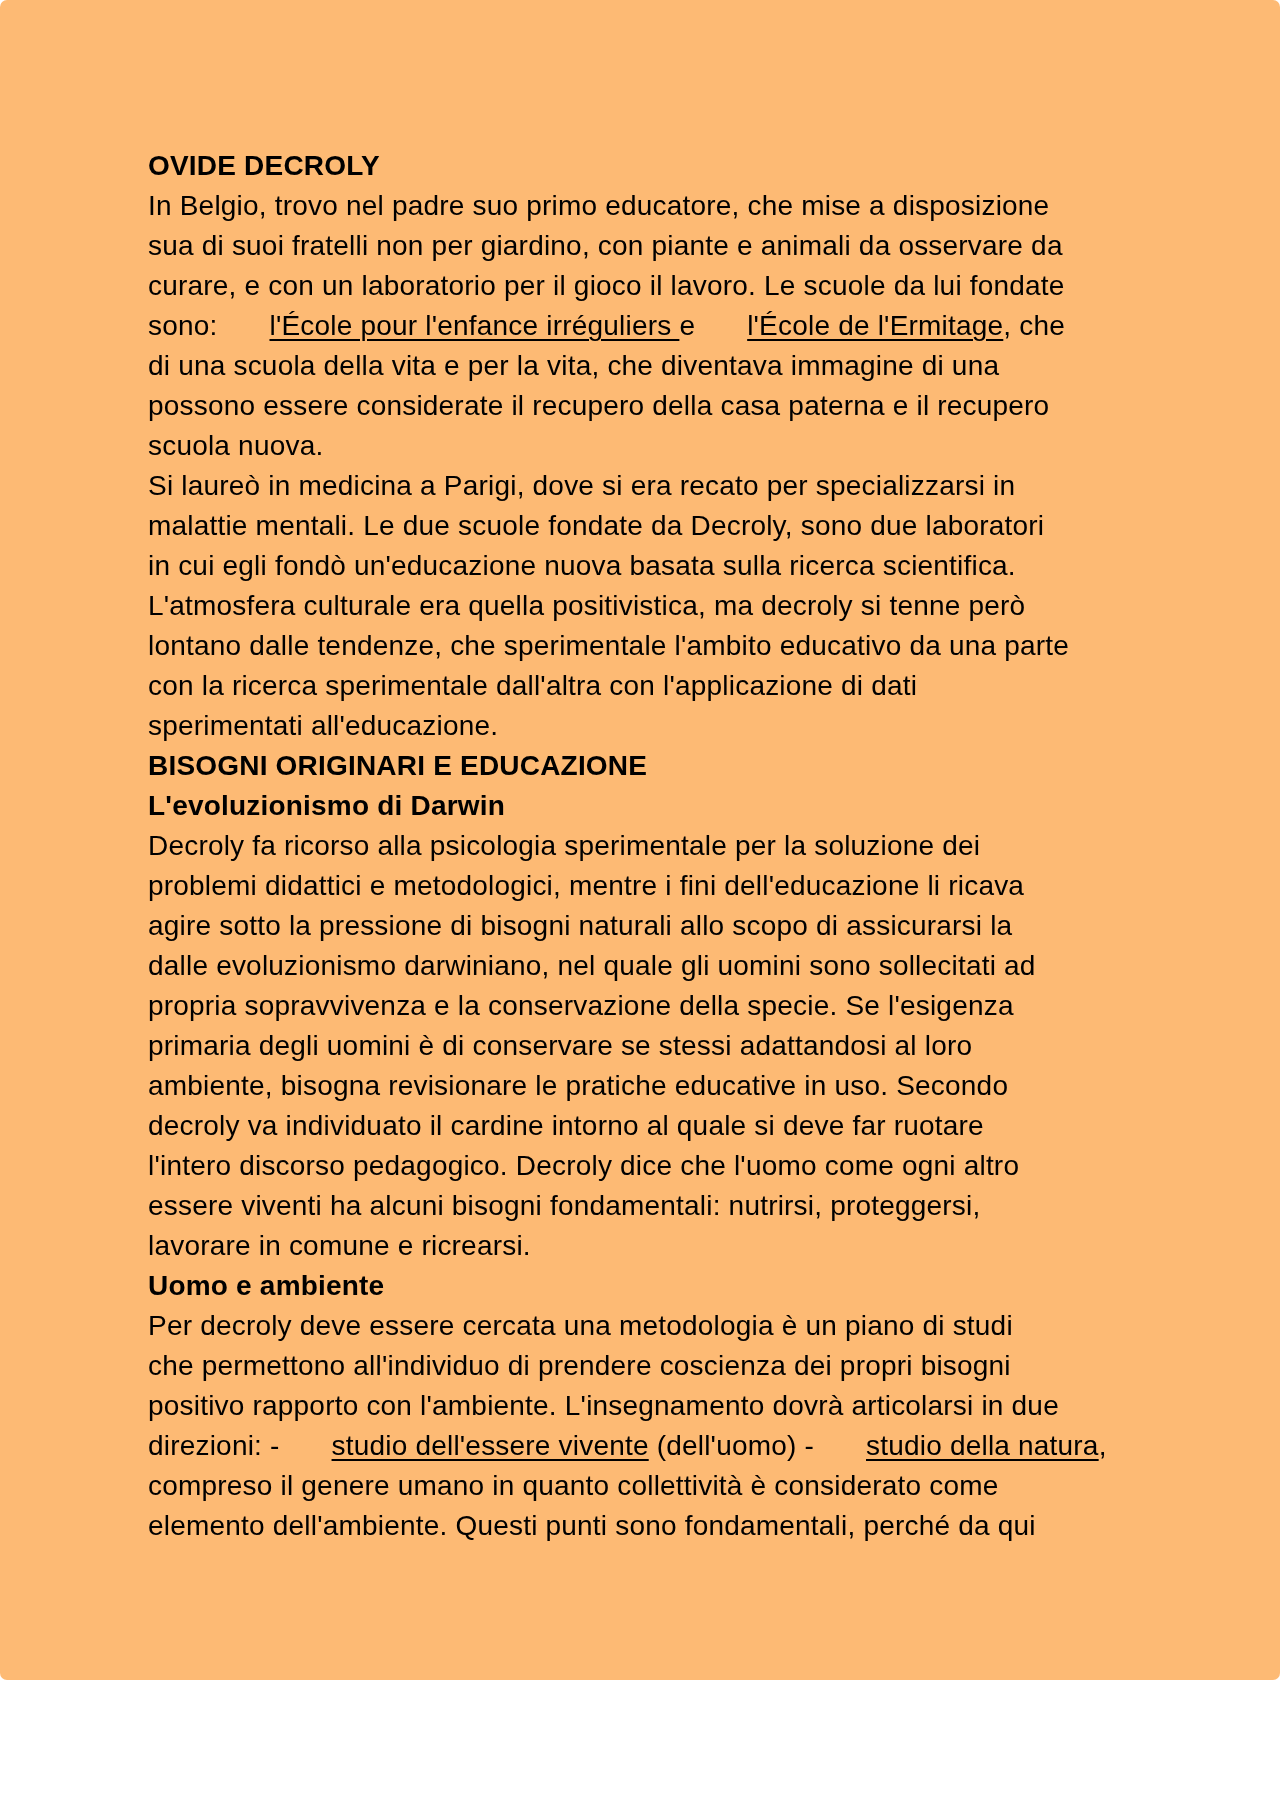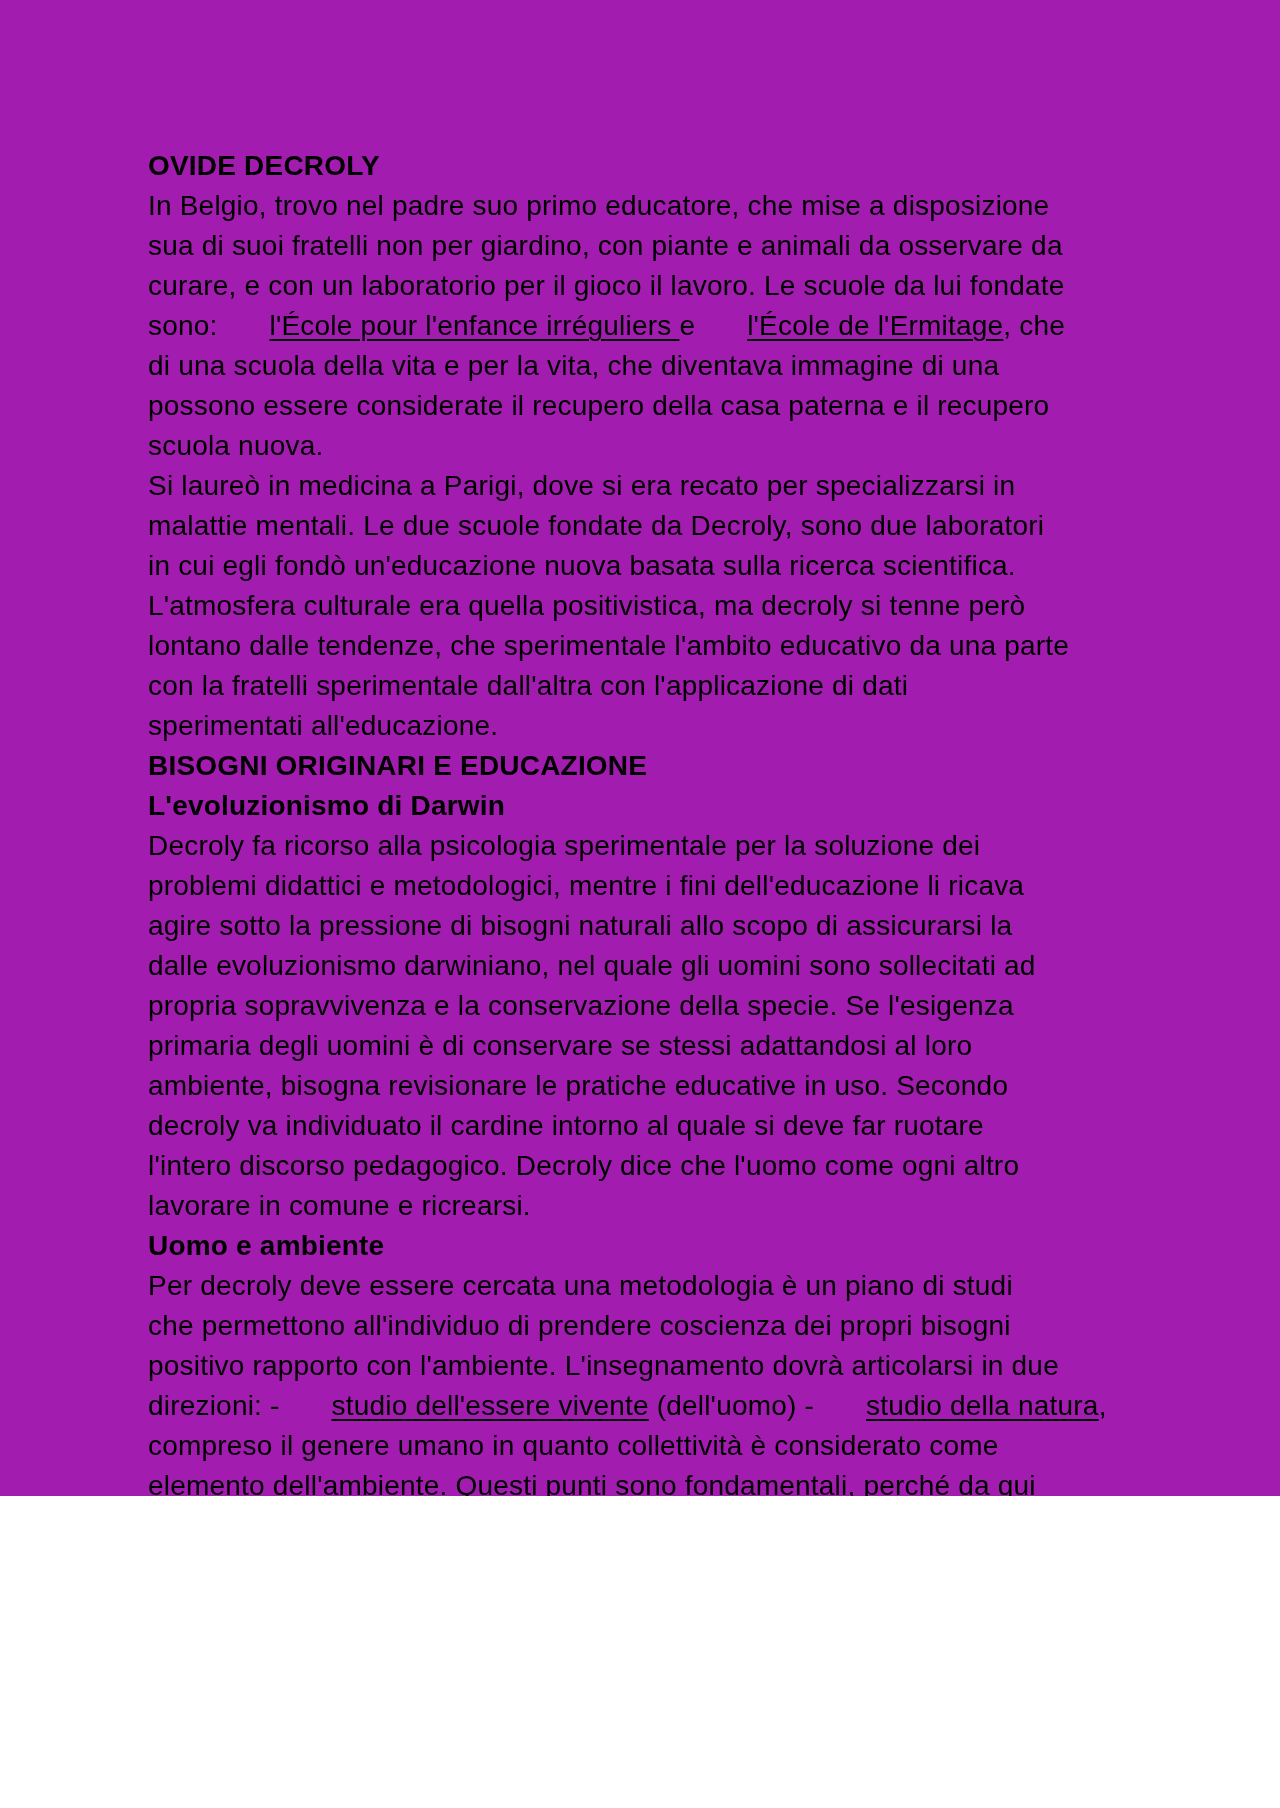--- a/index.html
+++ b/index.html
@@ -3,25 +3,26 @@
 <meta charset="utf-8">
 <style>
   html, body {
     margin: 0;
     padding: 0;
     background: #ffffff;
   }
   .page {
     position: relative;
     width: 1280px;
-    height: 1496px;
-    background: #a21caf;
+    height: 1680px;
+    background: #fdba74;
     overflow: hidden;
     font-family: "Liberation Sans", sans-serif;
     color: #000000;
+    border-radius: 7px;
   }
   .text-block {
     position: absolute;
     left: 148px;
     top: 146px;
     width: 1010px;
   }
   .line {
     font-size: 28px;
     line-height: 40px;
@@ -52,33 +53,34 @@
       <div class="line"><span>curare, e con un laboratorio per il gioco il lavoro. Le scuole da lui fondate</span></div>
       <div class="line"><span>sono: </span><span class="underline">l'École pour l'enfance irréguliers </span><span>e </span><span class="underline">l'École de l'Ermitage</span><span>, che</span></div>
       <div class="line"><span>di una scuola della vita e per la vita, che diventava immagine di una</span></div>
       <div class="line"><span>possono essere considerate il recupero della casa paterna e il recupero</span></div>
       <div class="line"><span>scuola nuova.</span></div>
       <div class="line"><span>Si laureò in medicina a Parigi, dove si era recato per specializzarsi in</span></div>
       <div class="line"><span>malattie mentali. Le due scuole fondate da Decroly, sono due laboratori</span></div>
       <div class="line"><span>in cui egli fondò un'educazione nuova basata sulla ricerca scientifica.</span></div>
       <div class="line"><span>L'atmosfera culturale era quella positivistica, ma decroly si tenne però</span></div>
       <div class="line"><span>lontano dalle tendenze, che sperimentale l'ambito educativo da una parte</span></div>
-      <div class="line"><span>con la fratelli sperimentale dall'altra con l'applicazione di dati</span></div>
+      <div class="line"><span>con la ricerca sperimentale dall'altra con l'applicazione di dati</span></div>
       <div class="line"><span>sperimentati all'educazione.</span></div>
       <div class="line bold"><span>BISOGNI ORIGINARI E EDUCAZIONE</span></div>
       <div class="line bold"><span>L'evoluzionismo di Darwin</span></div>
       <div class="line"><span>Decroly fa ricorso alla psicologia sperimentale per la soluzione dei</span></div>
       <div class="line"><span>problemi didattici e metodologici, mentre i fini dell'educazione li ricava</span></div>
       <div class="line"><span>agire sotto la pressione di bisogni naturali allo scopo di assicurarsi la</span></div>
       <div class="line"><span>dalle evoluzionismo darwiniano, nel quale gli uomini sono sollecitati ad</span></div>
       <div class="line"><span>propria sopravvivenza e la conservazione della specie. Se l'esigenza</span></div>
       <div class="line"><span>primaria degli uomini è di conservare se stessi adattandosi al loro</span></div>
       <div class="line"><span>ambiente, bisogna revisionare le pratiche educative in uso. Secondo</span></div>
       <div class="line"><span>decroly va individuato il cardine intorno al quale si deve far ruotare</span></div>
       <div class="line"><span>l'intero discorso pedagogico. Decroly dice che l'uomo come ogni altro</span></div>
+      <div class="line"><span>essere viventi ha alcuni bisogni fondamentali: nutrirsi, proteggersi,</span></div>
       <div class="line"><span>lavorare in comune e ricrearsi.</span></div>
       <div class="line bold"><span>Uomo e ambiente</span></div>
       <div class="line"><span>Per decroly deve essere cercata una metodologia è un piano di studi</span></div>
       <div class="line"><span>che permettono all'individuo di prendere coscienza dei propri bisogni</span></div>
       <div class="line"><span>positivo rapporto con l'ambiente. L'insegnamento dovrà articolarsi in due</span></div>
       <div class="line"><span>direzioni: - </span><span class="underline">studio dell'essere vivente</span><span> (dell'uomo) - </span><span class="underline">studio della natura</span><span>,</span></div>
       <div class="line"><span>compreso il genere umano in quanto collettività è considerato come</span></div>
       <div class="line"><span>elemento dell'ambiente. Questi punti sono fondamentali, perché da qui</span></div>
     </div>
 </div>

